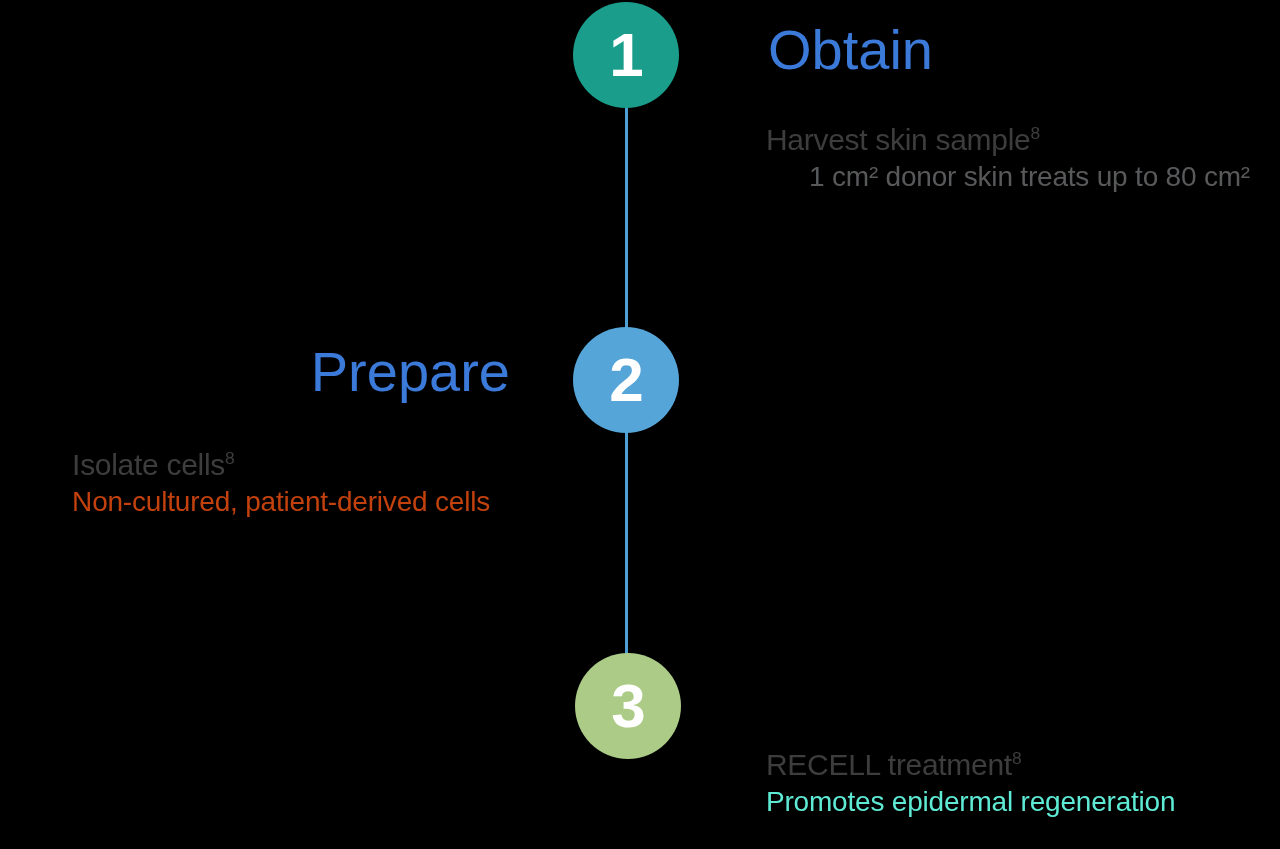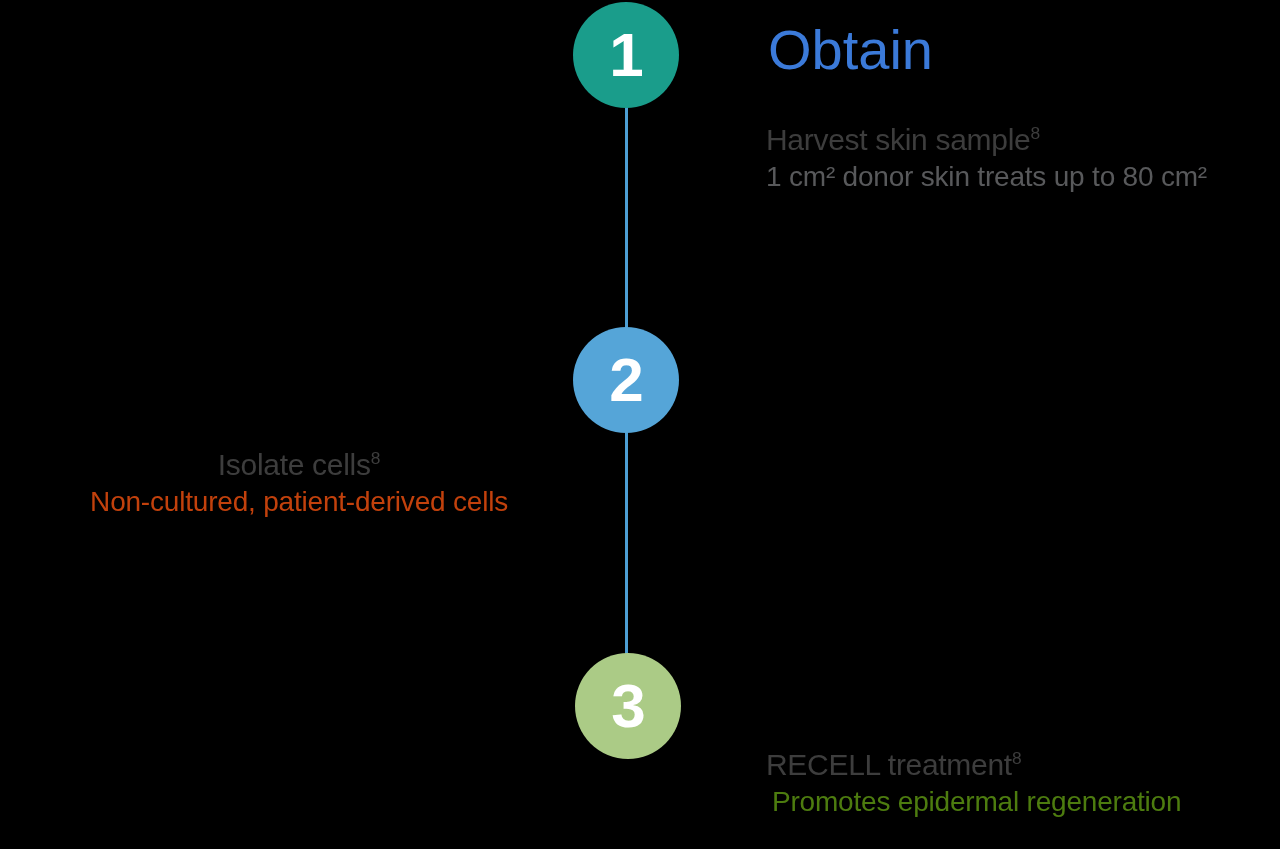--- a/index.html
+++ b/index.html
@@ -61,21 +61,21 @@
   .heading-1 { left: 768px; top: 22px; }
   .heading-2 { right: 770px; top: 344px; text-align: right; }
   .heading-3 { left: 768px; top: 673px; }
   
   .body-block {
     position: absolute;
     z-index: 3;
     white-space: nowrap;
   }
   .body-1 { left: 766px; top: 121px; }
-  .body-2 { right: 772px; top: 446px; text-align: center; }
+  .body-2 { right: 790px; top: 446px; text-align: left; }
   .body-3 { left: 766px; top: 746px; }
   .label-line {
     font-size: 30px;
     font-weight: normal;
     line-height: 37px;
     letter-spacing: -0.3px;
   }
   .desc-line {
     font-size: 28px;
     font-weight: normal;
@@ -95,32 +95,33 @@
 <div class="stage">
 
   <div class="connector" style="background-color: rgb(77, 159, 212);"></div>
 
   <div class="circle circle-1" style="background-color: rgb(26, 157, 139);">
     <span class="num" style="color: rgb(255, 255, 255);">1</span>
   </div>
   <div class="heading heading-1" style="color: rgb(59, 122, 217);">Obtain</div>
   <div class="body-block body-1">
     <div class="label-line" style="color: rgb(61, 61, 61);"><span>Harvest skin sample</span><sup class="cite">8</sup></div>
-    <div class="desc-line" style="color: rgb(88, 89, 91);">1 cm² donor skin treats up to 80 cm²</div>
+    <div class="desc-line" style="color: rgb(88, 89, 91); margin-left: 43px;">1 cm² donor skin treats up to 80 cm²</div>
   </div>
 
   <div class="circle circle-2" style="background-color: rgb(85, 165, 216);">
     <span class="num" style="color: rgb(255, 255, 255);">2</span>
   </div>
+  <div class="heading heading-2" style="color: rgb(59, 122, 217);">Prepare</div>
   <div class="body-block body-2">
     <div class="label-line" style="color: rgb(61, 61, 61);"><span>Isolate cells</span><sup class="cite">8</sup></div>
     <div class="desc-line" style="color: #c2410c;">Non-cultured, patient-derived cells</div>
   </div>
 
   <div class="circle circle-3" style="background-color: rgb(171, 203, 134);">
     <span class="num" style="color: rgb(255, 255, 255);">3</span>
   </div>
   <div class="body-block body-3">
     <div class="label-line" style="color: rgb(61, 61, 61);"><span>RECELL treatment</span><sup class="cite">8</sup></div>
-    <div class="desc-line" style="color: #4d7c0f; margin-left: 6px;">Promotes epidermal regeneration</div>
+    <div class="desc-line" style="color: #5eead4;">Promotes epidermal regeneration</div>
   </div>
 
 </div>
 
 </body></html>

